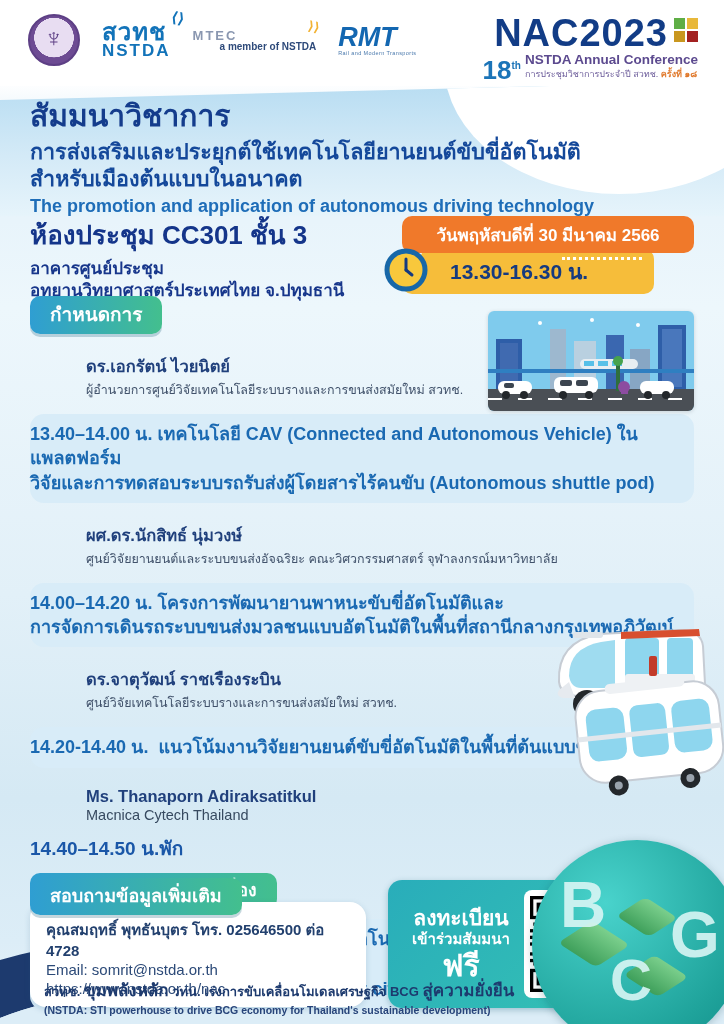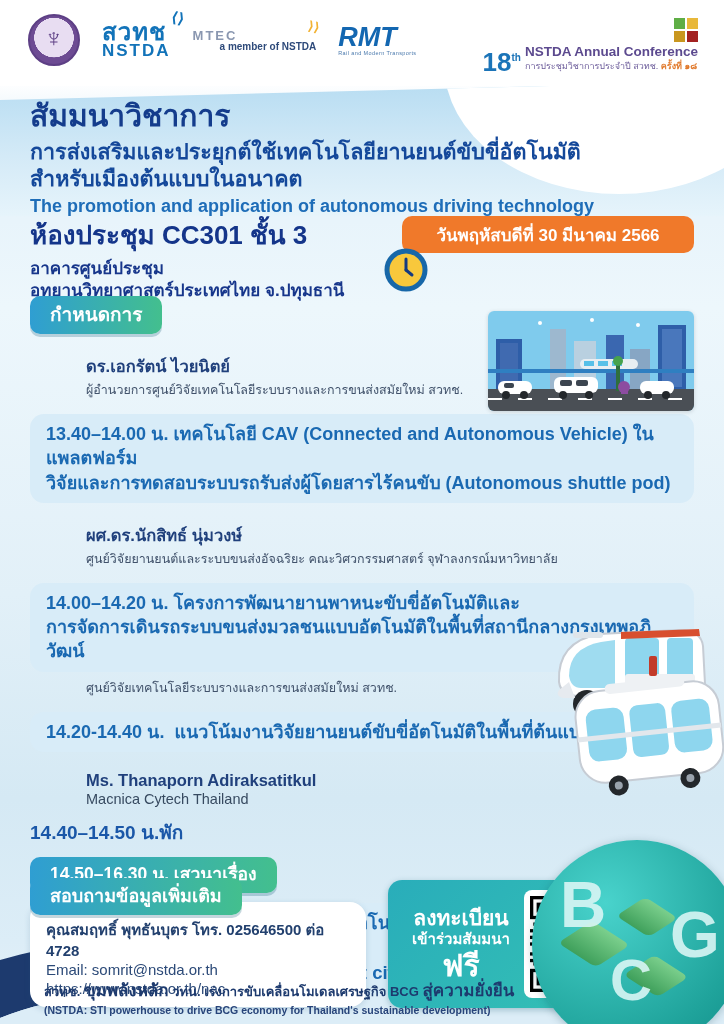--- a/index.html
+++ b/index.html
@@ -57,21 +57,21 @@
   .clock { position:absolute; left:-18px; top:32px; z-index:3; }
 
   
   .schedule { position:absolute; top:296px; left:0; width:724px; padding:0 30px; z-index:2; }
   .pill { display:inline-block; background:linear-gradient(90deg,#2f9ed2,#43bf8e); color:#fff; font-weight:bold; font-size:19px; padding:3px 20px 5px; border-radius:10px; box-shadow:0 3px 0 rgba(20,90,120,.25); }
   .sess1 { position:relative; margin-top:8px; }
   .time-line { display:flex; gap:42px; font-size:19px; font-weight:bold; color:#1a57a8; }
   .speaker { margin-left:56px; margin-top:19px; font-size:16.5px; font-weight:bold; color:#20407c; }
   .org { margin-left:56px; font-size:12.5px; color:#41526b; margin-top:1px; }
   .city-img { position:absolute; right:0; top:-42px; width:206px; height:100px; border-radius:6px; overflow:hidden; box-shadow:0 1px 4px rgba(0,0,0,.15); }
-  .sess-box { background:#d8ecf8; border-radius:14px; padding:8px 16px; margin-top:14px; }
+  .sess-box { background:#d8ecf8; border-radius:14px; padding:8px 0; margin-top:14px; }
   .sess-box .t { font-size:18px; font-weight:bold; color:#1a69b2; line-height:1.35; }
   .after-box { margin-top:6px; }
   .break-line { display:flex; font-size:19px; font-weight:bold; color:#1a57a8; margin-top:10px; }
   .panel-pill { margin-top:10px; }
   .quote-box { background:#d8ecf8; border-radius:14px; padding:8px 16px; margin-top:10px; width:575px; }
   .quote-box .t { font-size:18.5px; font-weight:bold; color:#1a69b2; line-height:1.35; }
   .tuktuk { position:absolute; right:0; top:316px; width:195px; z-index:1; }
   .pod { position:absolute; right:-6px; top:382px; width:160px; transform:rotate(-6deg); z-index:1; }
 
   
@@ -122,20 +122,21 @@
       </div>
       <div class="rmt-logo">
         <div class="m">RMT</div>
         <div class="s">Rail and Modern Transports</div>
       </div>
     </div>
   </div>
 
   <div class="nac">
     <div class="nac-top">
+      <div class="nac-title">NAC2023</div>
       <div class="nac-squares">
         <i style="background:#5fae46"></i>
           <i style="background:#e8b83a"></i>
         <i style="background:#c9971f"></i>
           <i style="background:#a32121"></i>
       </div>
     </div>
     <div class="nac-sub">
       <div class="nac-18"><span>18</span><sup>th</sup></div>
       <div class="nac-sub-col">
@@ -156,20 +157,24 @@
   </div>
 
   <div class="venue-row">
     <div>
       <div class="venue-room">ห้องประชุม CC301 ชั้น 3</div>
       <div class="venue-sub">อาคารศูนย์ประชุม</div>
       <div class="venue-sub" style="margin-top:0">อุทยานวิทยาศาสตร์ประเทศไทย จ.ปทุมธานี</div>
     </div>
     <div class="date-badges">
       <div class="badge-date">วันพฤหัสบดีที่ 30 มีนาคม 2566</div>
+      <div class="badge-time">
+        <span>13.30-16.30 น.</span>
+        <span class="dots"></span>
+      </div>
       <svg class="clock" width="44" height="44" viewBox="0 0 44 44">
         <circle cx="22" cy="22" r="19" fill="#f8c83c" stroke="#1767a8" stroke-width="5"></circle>
         <line x1="22" y1="22" x2="22" y2="11" stroke="#153a80" stroke-width="3" stroke-linecap="round"></line>
         <line x1="22" y1="22" x2="28" y2="27" stroke="#153a80" stroke-width="3" stroke-linecap="round"></line>
       </svg>
     </div>
   </div>
 
   <div class="schedule">
     <span class="pill">กำหนดการ</span>
@@ -231,20 +236,21 @@
     <div class="after-box">
       <div class="speaker">ผศ.ดร.นักสิทธ์ นุ่มวงษ์</div>
       <div class="org">ศูนย์วิจัยยานยนต์และระบบขนส่งอัจฉริยะ คณะวิศวกรรมศาสตร์ จุฬาลงกรณ์มหาวิทยาลัย</div>
     </div>
 
     <div class="sess-box">
       <div class="t">14.00–14.20 น. โครงการพัฒนายานพาหนะขับขี่อัตโนมัติและ</div>
       <div class="t">การจัดการเดินรถระบบขนส่งมวลชนแบบอัตโนมัติในพื้นที่สถานีกลางกรุงเทพอภิวัฒน์</div>
     </div>
     <div class="after-box">
+      <div class="speaker">ดร.จาตุวัฒน์ ราชเรืองระบิน</div>
       <div class="org">ศูนย์วิจัยเทคโนโลยีระบบรางและการขนส่งสมัยใหม่ สวทช.</div>
     </div>
 
     <div class="sess-box">
       <div class="t"><span>14.20-14.40 น.</span>&nbsp;&nbsp;<span>แนวโน้มงานวิจัยยานยนต์ขับขี่อัตโนมัติในพื้นที่ต้นแบบของไทย</span></div>
     </div>
     <div class="after-box">
       <div class="speaker">Ms. Thanaporn Adiraksatitkul</div>
       <div class="org" style="font-size:14.5px;color:#374a60">Macnica Cytech Thailand</div>
     </div>

